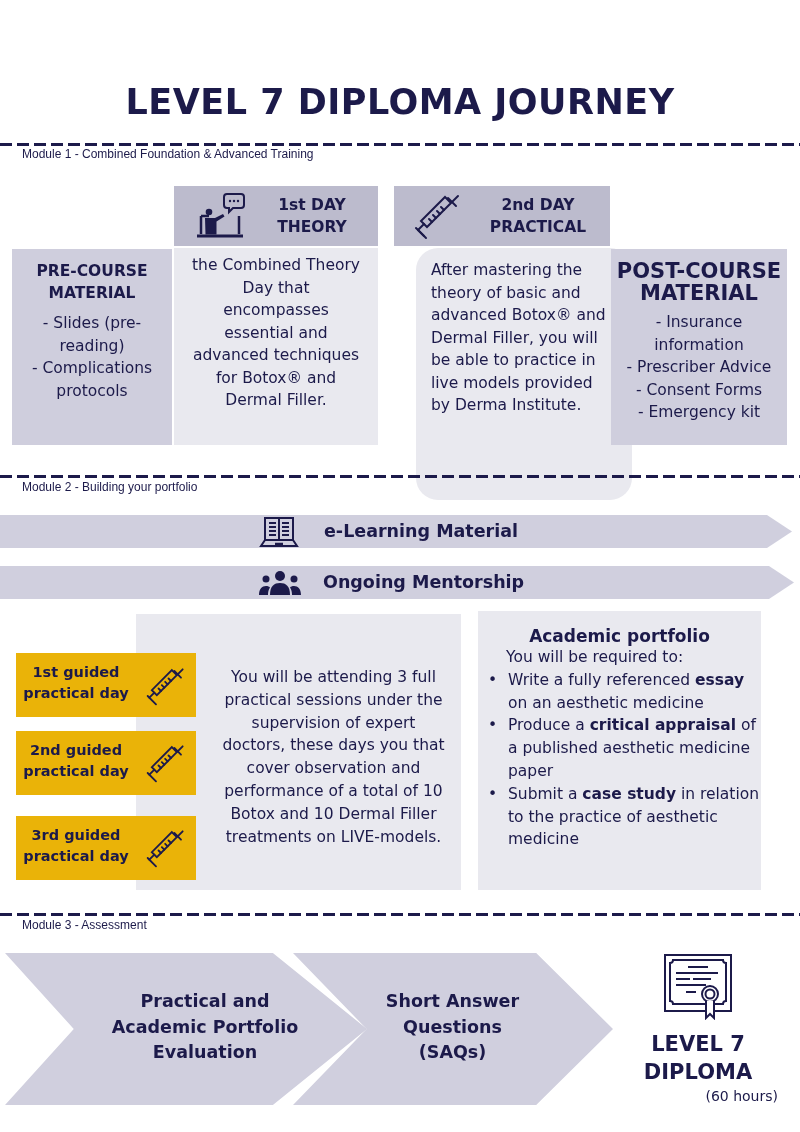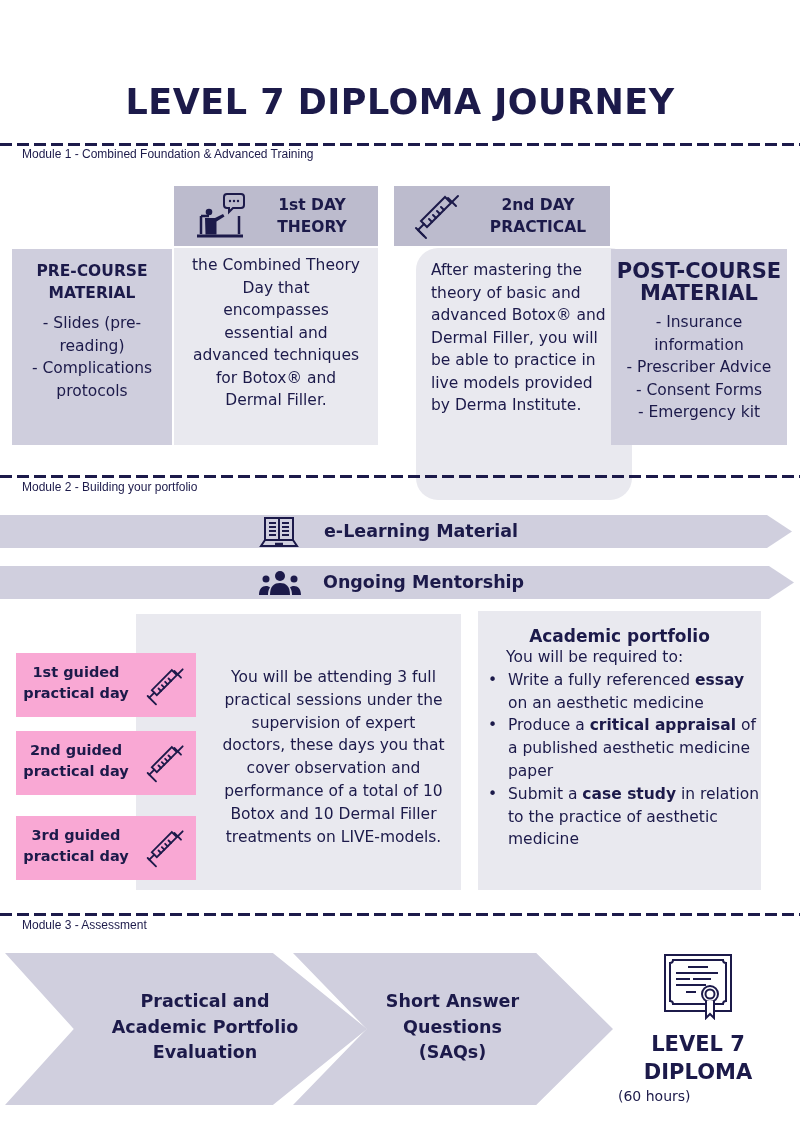--- a/index.html
+++ b/index.html
@@ -14,21 +14,21 @@
   .dark { background: #cfcedd; }
   .light { background: #e9e9ef; }
   .hdr { background: #bcbbcd; }
   .cap { font-weight: bold; color: #1c1a4a; text-align: center; }
   .body-txt { font-size: 15.5px; line-height: 22.5px; color: #1c1a4a; }
   .center { text-align: center; }
   .icon { position: absolute; }
   .banner { position: absolute; left: 0; height: 33px; background: #d0cfde;
      clip-path: polygon(0 0, calc(100% - 25px) 0, 100% 50%, calc(100% - 25px) 100%, 0 100%); }
   .banner-label { position: absolute; font-size: 17.5px; font-weight: bold; color: #1c1a4a; }
-  .guided { position: absolute; left: 16px; width: 180px; height: 64px; background: #f9a8d4; }
+  .guided { position: absolute; left: 16px; width: 180px; height: 64px; background: #eab308; }
   .guided-label { position: absolute; left: 0; width: 120px; top: 9px; text-align: center; font-size: 14.5px; line-height: 21px; font-weight: bold; color: #1c1a4a; }
   ul.acad { list-style: none; }
   ul.acad li { position: relative; padding-left: 30px; }
   ul.acad li::before { content: "•"; position: absolute; left: 10px; top: 0; }
   .chev { position: absolute; background: #d0cfde; }
   .chev-label { position: absolute; text-align: center; font-weight: bold; font-size: 17.5px; line-height: 25.5px; color: #1c1a4a; }
 </style>
 </head>
 <body>
 
@@ -248,13 +248,13 @@
     <path d="M24 13 h20 M12 19 h42 M12 25 h14 M29 25 h18 M12 31 h30 M22 38 h10" stroke-width="2.2"></path>
     <circle cx="46" cy="40" r="8" fill="#ffffff"></circle>
     <circle cx="46" cy="40" r="4.5"></circle>
     <path d="M42 47 v17 l4 -4 4 4 v-17" fill="#ffffff"></path>
   </g>
 </svg>
 <div class="abs cap" style="left:618px; top:1030px; width:160px; font-size:21px; line-height:28px;">
   <div>LEVEL 7</div>
   <div>DIPLOMA</div>
 </div>
-<div class="abs" style="left:618px; top:1088px; width:160px; text-align:left; font-size:14px; color:#1c1a4a;">(60 hours)</div>
+<div class="abs" style="left:618px; top:1088px; width:160px; text-align:right; font-size:14px; color:#1c1a4a;">(60 hours)</div>
 
 </body></html>

